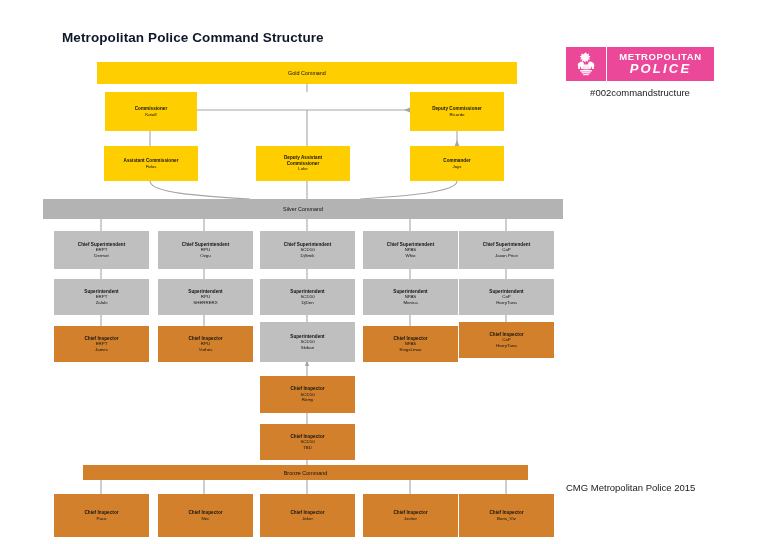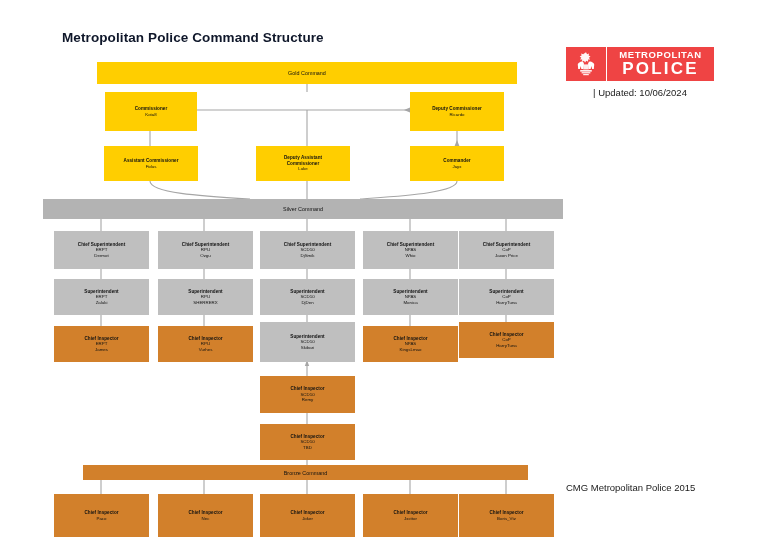--- a/index.html
+++ b/index.html
@@ -78,21 +78,21 @@
   
   .logo-wrap {
     position: absolute;
     left: 566px;
     top: 47px;
     width: 148px;
   }
   .logo-bar {
     display: flex;
     align-items: stretch;
-    background: #ef4444;
+    background: #ec4899;
     height: 34px;
     width: 148px;
   }
   .logo-crest {
     width: 40px;
     display: flex;
     align-items: center;
     justify-content: center;
     border-right: 1px solid #ffffff;
   }
@@ -104,24 +104,25 @@
     justify-content: center;
     color: #ffffff;
   }
   .logo-words .l1 {
     font-size: 9.5px;
     font-weight: bold;
     letter-spacing: 0.6px;
     line-height: 1.05;
   }
   .logo-words .l2 {
-    font-size: 17px;
+    font-size: 13px;
     font-weight: bold;
     letter-spacing: 2.2px;
     line-height: 1.05;
+    font-style: italic;
   }
   .logo-caption {
     margin-top: 6px;
     text-align: center;
     font-size: 9.5px;
     color: #1a1a1a;
     line-height: 1.35;
     width: 148px;
   }
   .footer-note {
@@ -351,19 +352,19 @@
             <path d="M11.2 24.1 h5.6 v1.1 h-5.6z"></path>
           </g>
         </svg>
       </div>
       <div class="logo-words">
         <div class="l1">METROPOLITAN</div>
         <div class="l2">POLICE</div>
       </div>
     </div>
     <div class="logo-caption">
-      <div>| Updated: 10/06/2024</div>
+      <div>#002commandstructure</div>
     </div>
   </div>
 
   <div class="footer-note">CMG Metropolitan Police 2015</div>
 
 </div>
 
 </body></html>

